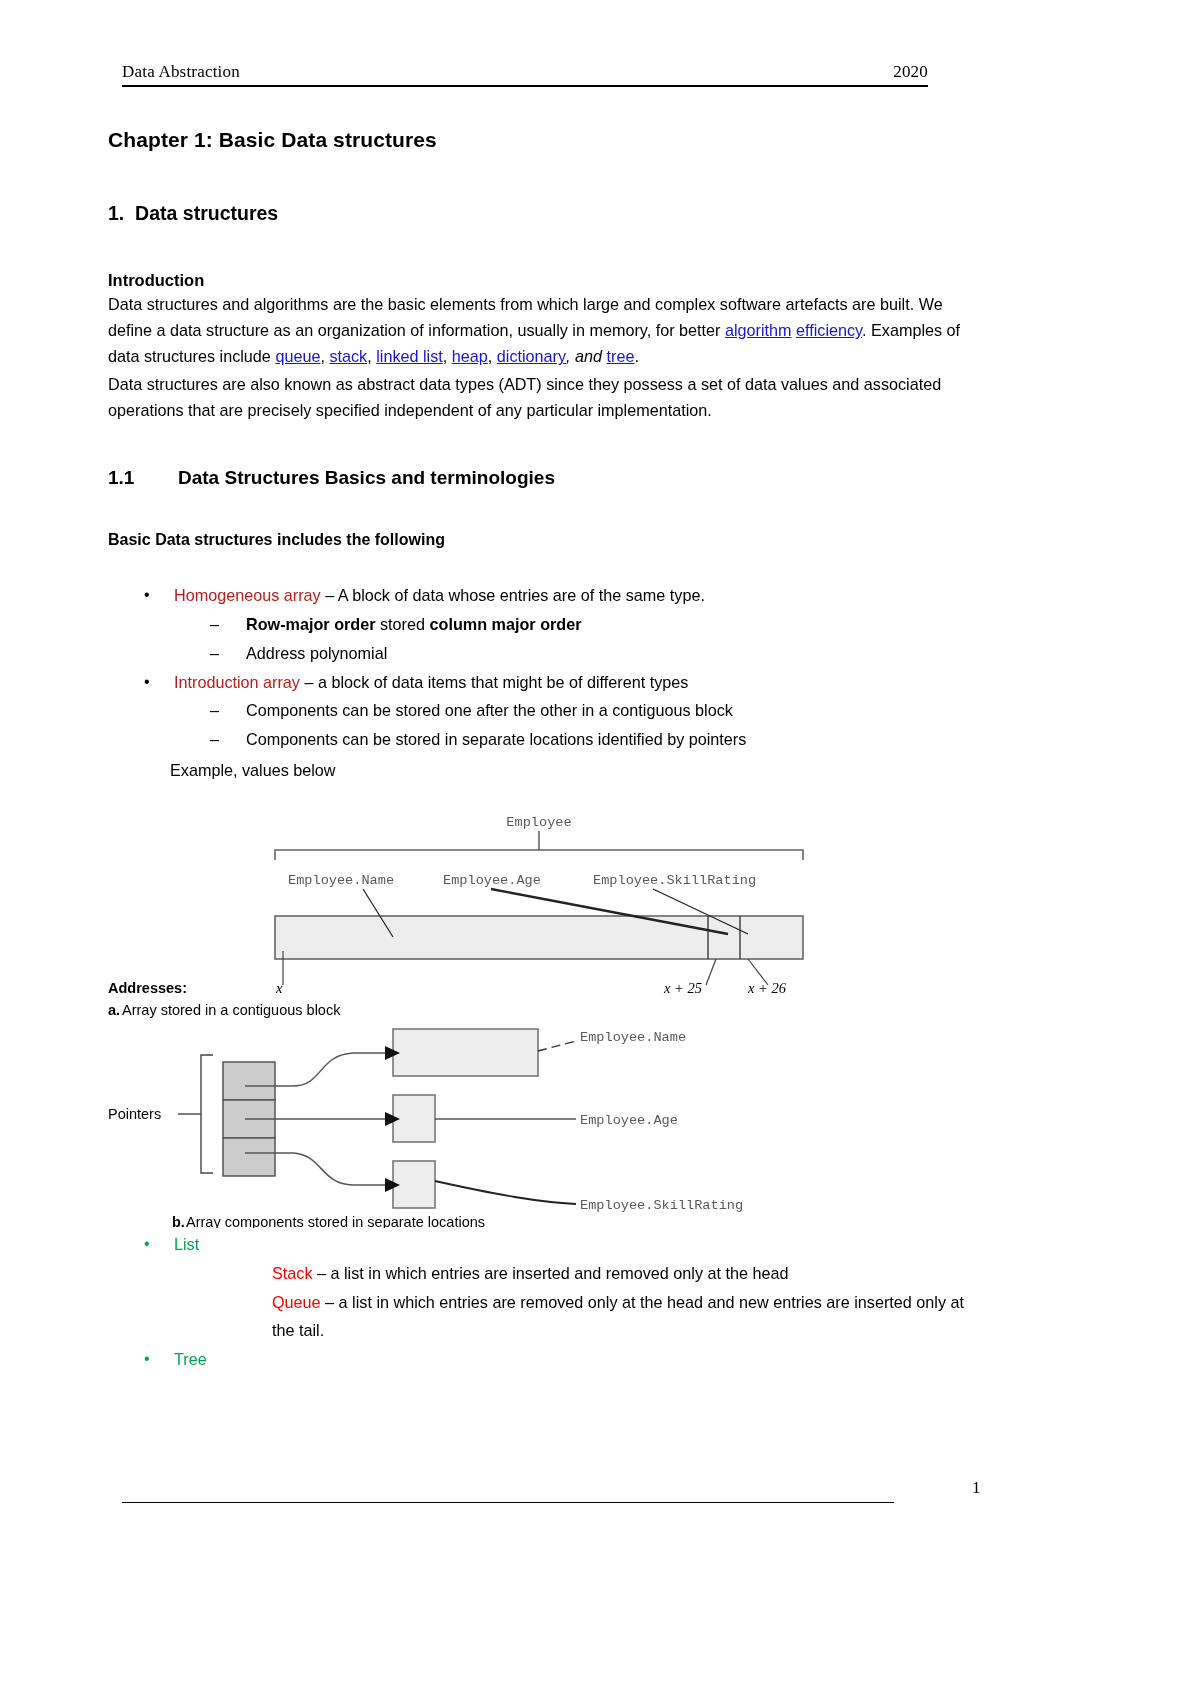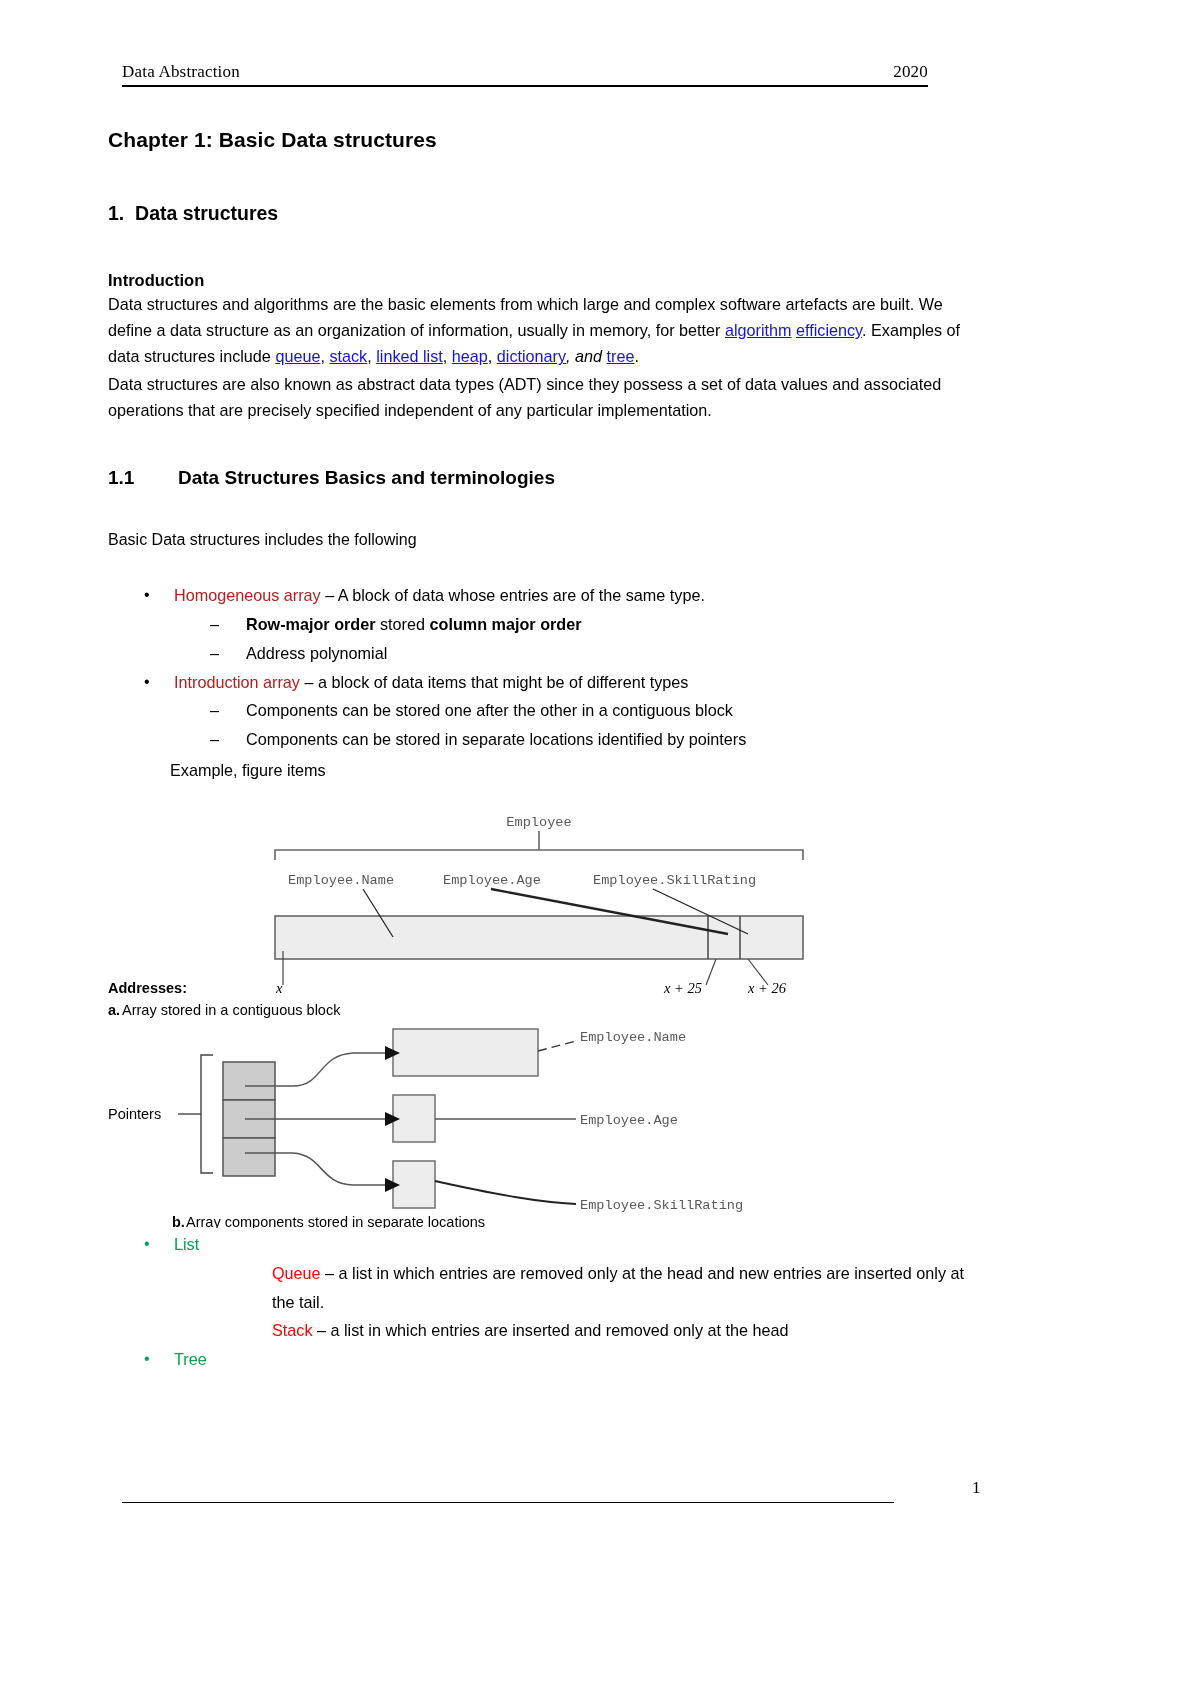--- a/index.html
+++ b/index.html
@@ -77,21 +77,21 @@
   .ital { font-style: italic; }
   h2.sec11 {
     font-size: 19px;
     font-weight: bold;
     margin: 44px 0 0 0;
     display: flex;
   }
   h2.sec11 .num { width: 70px; display: inline-block; }
   h4.basic {
     font-size: 16px;
-    font-weight: normal;
+    font-weight: bold;
     margin: 42px 0 0 0;
   }
 
   
   ul.lvl1 {
     list-style: none;
     margin: 32px 0 0 0;
     padding: 0;
   }
   ul.lvl1 > li {
@@ -240,21 +240,21 @@
             <span>Components can be stored one after the other in a contiguous block</span>
           </li>
           <li>
             <span class="dash">–</span>
             <span>Components can be stored in separate locations identified by pointers</span>
           </li>
         </ul>
       </li>
     </ul>
 
-    <div class="example-line">Example, figure items</div>
+    <div class="example-line">Example, values below</div>
 
     <div class="figure">
       <svg width="868" height="425" viewBox="0 0 868 425" xmlns="http://www.w3.org/2000/svg">
 
         <path d="M 167 57 L 167 47 L 695 47 L 695 57" fill="none" stroke="#666" stroke-width="1.6"></path>
         <line x1="431" y1="47" x2="431" y2="28" stroke="#666" stroke-width="1.6"></line>
         <text class="mono" x="431" y="23" text-anchor="middle">Employee</text>
 
         <text class="mono" x="180" y="81">Employee.Name</text>
         <text class="mono" x="335" y="81">Employee.Age</text>
@@ -313,24 +313,24 @@
         <text class="figlabel-b" x="64" y="424">b.</text>
         <text class="figlabel" x="78" y="424"> Array components stored in separate locations</text>
       </svg>
     </div>
 
     <ul class="lvl1" style="margin-top:2px">
       <li>
         <span class="bullet green">•</span>
         <span class="green">List</span>
         <div class="sub-def">
-          <span class="red">Queue</span><span> – a list in which entries are removed only at the head and new entries are inserted only at the tail.</span>
+          <span class="red">Stack</span><span> – a list in which entries are inserted and removed only at the head</span>
         </div>
         <div class="sub-def">
-          <span class="red">Stack</span><span> – a list in which entries are inserted and removed only at the head</span>
+          <span class="red">Queue</span><span> – a list in which entries are removed only at the head and new entries are inserted only at the tail.</span>
         </div>
       </li>
       <li>
         <span class="bullet green">•</span>
         <span class="green">Tree</span>
       </li>
     </ul>
 
   </div>
 

